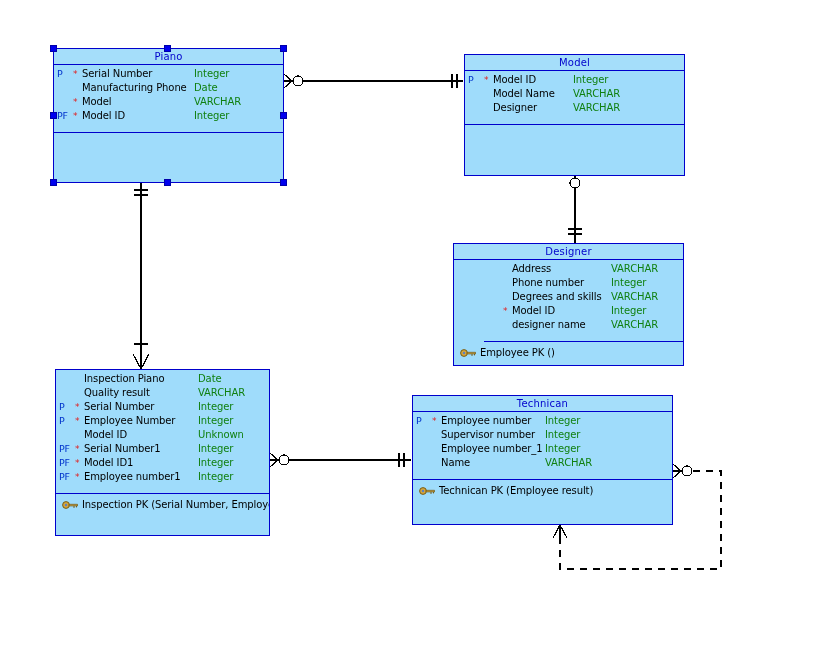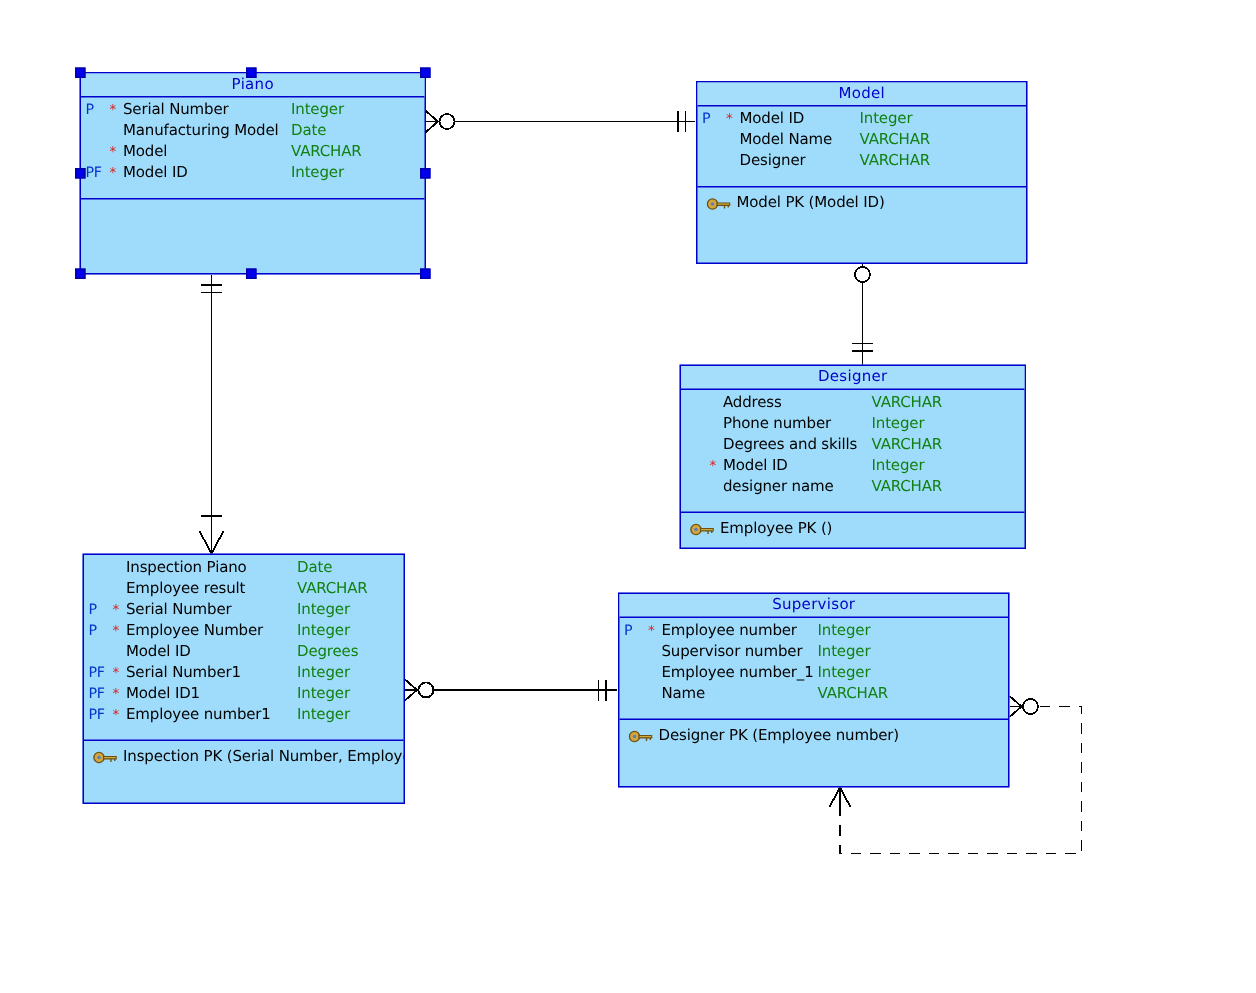--- a/index.html
+++ b/index.html
@@ -194,21 +194,21 @@
     <div class="ent-attrs" style="height:62px;">
       <div class="attr-row">
         <span class="attr-key">P</span>
         <span class="attr-req">*</span>
         <span class="attr-name">Serial Number</span>
         <span class="attr-type" style="left:140px;">Integer</span>
       </div>
       <div class="attr-row">
         <span class="attr-key"></span>
         <span class="attr-req"></span>
-        <span class="attr-name">Manufacturing Model</span>
+        <span class="attr-name">Manufacturing Phone</span>
         <span class="attr-type" style="left:140px;">Date</span>
       </div>
       <div class="attr-row">
         <span class="attr-key"></span>
         <span class="attr-req">*</span>
         <span class="attr-name">Model</span>
         <span class="attr-type" style="left:140px;">VARCHAR</span>
       </div>
       <div class="attr-row">
         <span class="attr-key">PF</span>
@@ -234,36 +234,25 @@
         <span class="attr-name">Model Name</span>
         <span class="attr-type" style="left:108px;">VARCHAR</span>
       </div>
       <div class="attr-row">
         <span class="attr-key"></span>
         <span class="attr-req"></span>
         <span class="attr-name">Designer</span>
         <span class="attr-type" style="left:108px;">VARCHAR</span>
       </div>
     </div>
-    <div class="ent-pk">
-      <div class="pk-row">
-        <svg class="key-icon" viewBox="0 0 17 10">
-          <ellipse cx="4" cy="5" rx="3.4" ry="3.4" fill="#D4A63C" stroke="#6B5210" stroke-width="0.9"></ellipse>
-          <ellipse cx="4" cy="5" rx="1.2" ry="1.2" fill="#5A7FC4"></ellipse>
-          <path d="M7 4.3 L15.5 4.3 L15.5 5.9 L7 5.9 Z" fill="#D4A63C" stroke="#6B5210" stroke-width="0.7"></path>
-          <path d="M12 5.9 L12 8 M14.5 5.9 L14.5 7.4" stroke="#6B5210" stroke-width="0.9"></path>
-        </svg>
-        <span class="pk-label">Model PK (Model ID)</span>
-      </div>
-    </div>
   </div>
 
   <div class="entity" style="left:453px; top:231px; width:231px; height:123px;">
     <div class="ent-header">Designer</div>
-    <div class="ent-attrs" style="height:76px;">
+    <div class="ent-attrs" style="height:76px;margin-left:30px;">
       <div class="attr-row">
         <span class="attr-key"></span>
         <span class="attr-req"></span>
         <span class="attr-name">Address</span>
         <span class="attr-type" style="left:127px;">VARCHAR</span>
       </div>
       <div class="attr-row">
         <span class="attr-key"></span>
         <span class="attr-req"></span>
         <span class="attr-name">Phone number</span>
@@ -305,40 +294,40 @@
     <div class="ent-attrs" style="height:118px;">
       <div class="attr-row">
         <span class="attr-key"></span>
         <span class="attr-req"></span>
         <span class="attr-name">Inspection Piano</span>
         <span class="attr-type" style="left:142px;">Date</span>
       </div>
       <div class="attr-row">
         <span class="attr-key"></span>
         <span class="attr-req"></span>
-        <span class="attr-name">Employee result</span>
+        <span class="attr-name">Quality result</span>
         <span class="attr-type" style="left:142px;">VARCHAR</span>
       </div>
       <div class="attr-row">
         <span class="attr-key">P</span>
         <span class="attr-req">*</span>
         <span class="attr-name">Serial Number</span>
         <span class="attr-type" style="left:142px;">Integer</span>
       </div>
       <div class="attr-row">
         <span class="attr-key">P</span>
         <span class="attr-req">*</span>
         <span class="attr-name">Employee Number</span>
         <span class="attr-type" style="left:142px;">Integer</span>
       </div>
       <div class="attr-row">
         <span class="attr-key"></span>
         <span class="attr-req"></span>
         <span class="attr-name">Model ID</span>
-        <span class="attr-type" style="left:142px;">Degrees</span>
+        <span class="attr-type" style="left:142px;">Unknown</span>
       </div>
       <div class="attr-row">
         <span class="attr-key">PF</span>
         <span class="attr-req">*</span>
         <span class="attr-name">Serial Number1</span>
         <span class="attr-type" style="left:142px;">Integer</span>
       </div>
       <div class="attr-row">
         <span class="attr-key">PF</span>
         <span class="attr-req">*</span>
@@ -359,21 +348,21 @@
           <ellipse cx="4" cy="5" rx="1.2" ry="1.2" fill="#5A7FC4"></ellipse>
           <path d="M7 4.3 L15.5 4.3 L15.5 5.9 L7 5.9 Z" fill="#D4A63C" stroke="#6B5210" stroke-width="0.7"></path>
           <path d="M12 5.9 L12 8 M14.5 5.9 L14.5 7.4" stroke="#6B5210" stroke-width="0.9"></path>
         </svg>
         <span class="pk-label">Inspection PK (Serial Number, Employee Number)</span>
       </div>
     </div>
   </div>
 
   <div class="entity" style="left:412px; top:383px; width:261px; height:130px;">
-    <div class="ent-header">Supervisor</div>
+    <div class="ent-header">Technican</div>
     <div class="ent-attrs" style="height:62px;">
       <div class="attr-row">
         <span class="attr-key">P</span>
         <span class="attr-req">*</span>
         <span class="attr-name">Employee number</span>
         <span class="attr-type" style="left:132px;">Integer</span>
       </div>
       <div class="attr-row">
         <span class="attr-key"></span>
         <span class="attr-req"></span>
@@ -394,21 +383,21 @@
       </div>
     </div>
     <div class="ent-pk">
       <div class="pk-row">
         <svg class="key-icon" viewBox="0 0 17 10">
           <ellipse cx="4" cy="5" rx="3.4" ry="3.4" fill="#D4A63C" stroke="#6B5210" stroke-width="0.9"></ellipse>
           <ellipse cx="4" cy="5" rx="1.2" ry="1.2" fill="#5A7FC4"></ellipse>
           <path d="M7 4.3 L15.5 4.3 L15.5 5.9 L7 5.9 Z" fill="#D4A63C" stroke="#6B5210" stroke-width="0.7"></path>
           <path d="M12 5.9 L12 8 M14.5 5.9 L14.5 7.4" stroke="#6B5210" stroke-width="0.9"></path>
         </svg>
-        <span class="pk-label">Designer PK (Employee number)</span>
+        <span class="pk-label">Technican PK (Employee result)</span>
       </div>
     </div>
   </div>
 
   <div class="handle" style="left:50px;  top:33px;"></div>
   <div class="handle" style="left:164px; top:33px;"></div>
   <div class="handle" style="left:280px; top:33px;"></div>
   <div class="handle" style="left:50px;  top:100px;"></div>
   <div class="handle" style="left:280px; top:100px;"></div>
   <div class="handle" style="left:50px;  top:167px;"></div>

